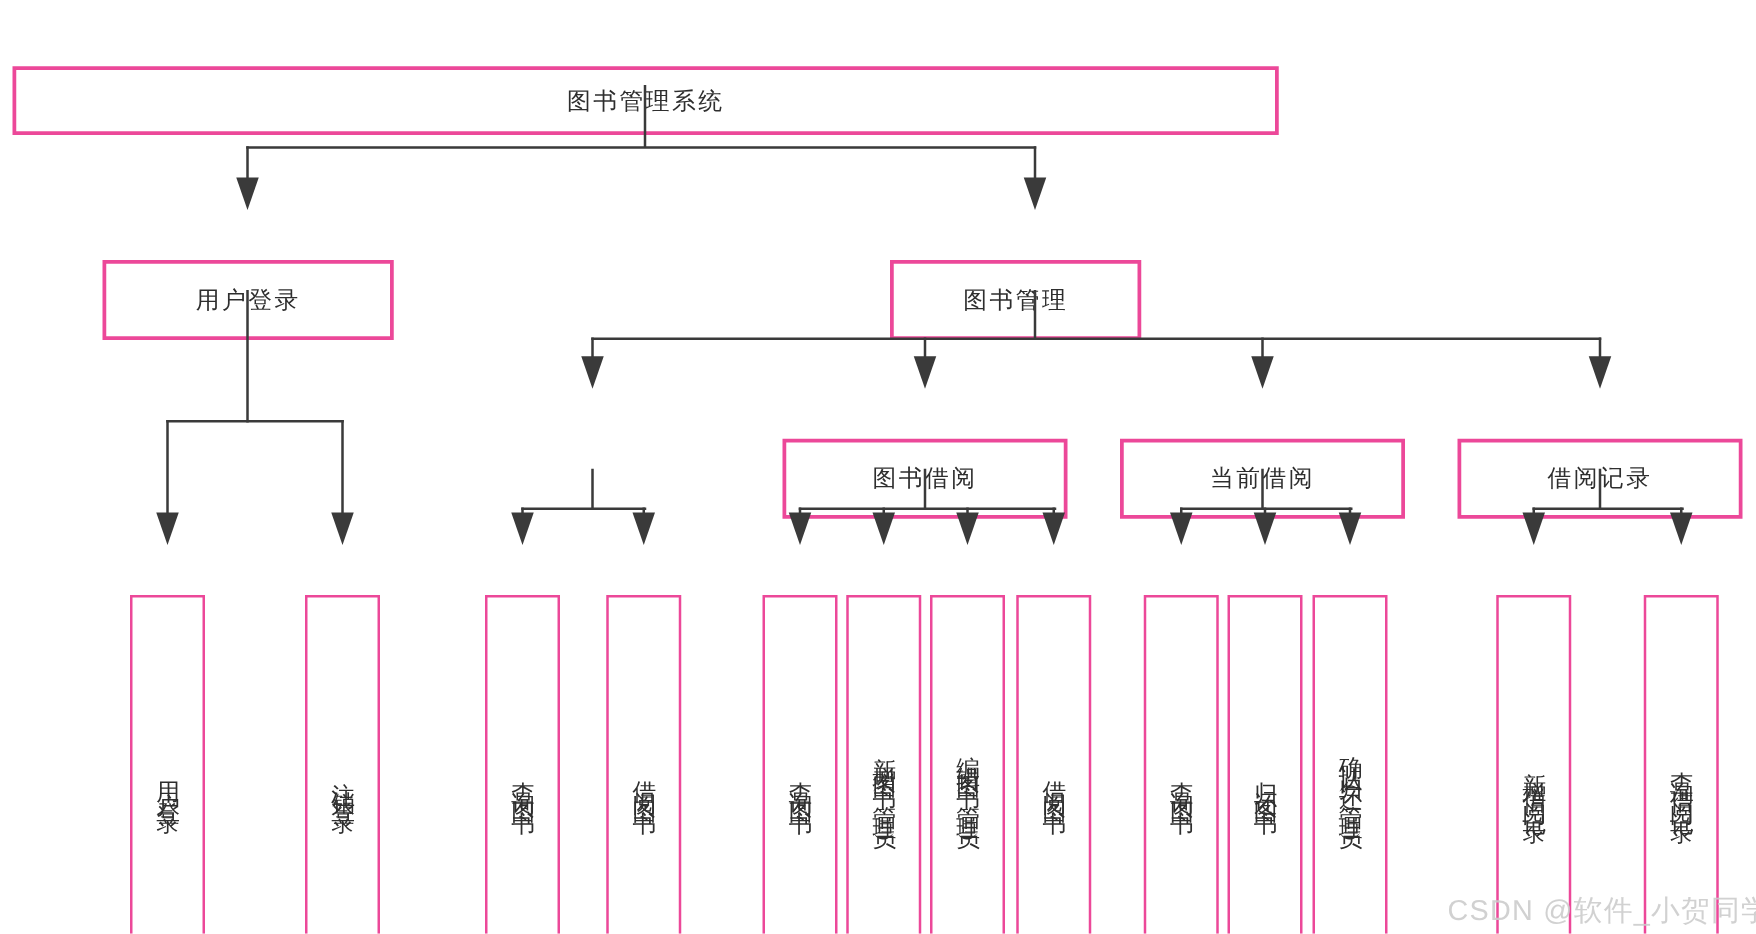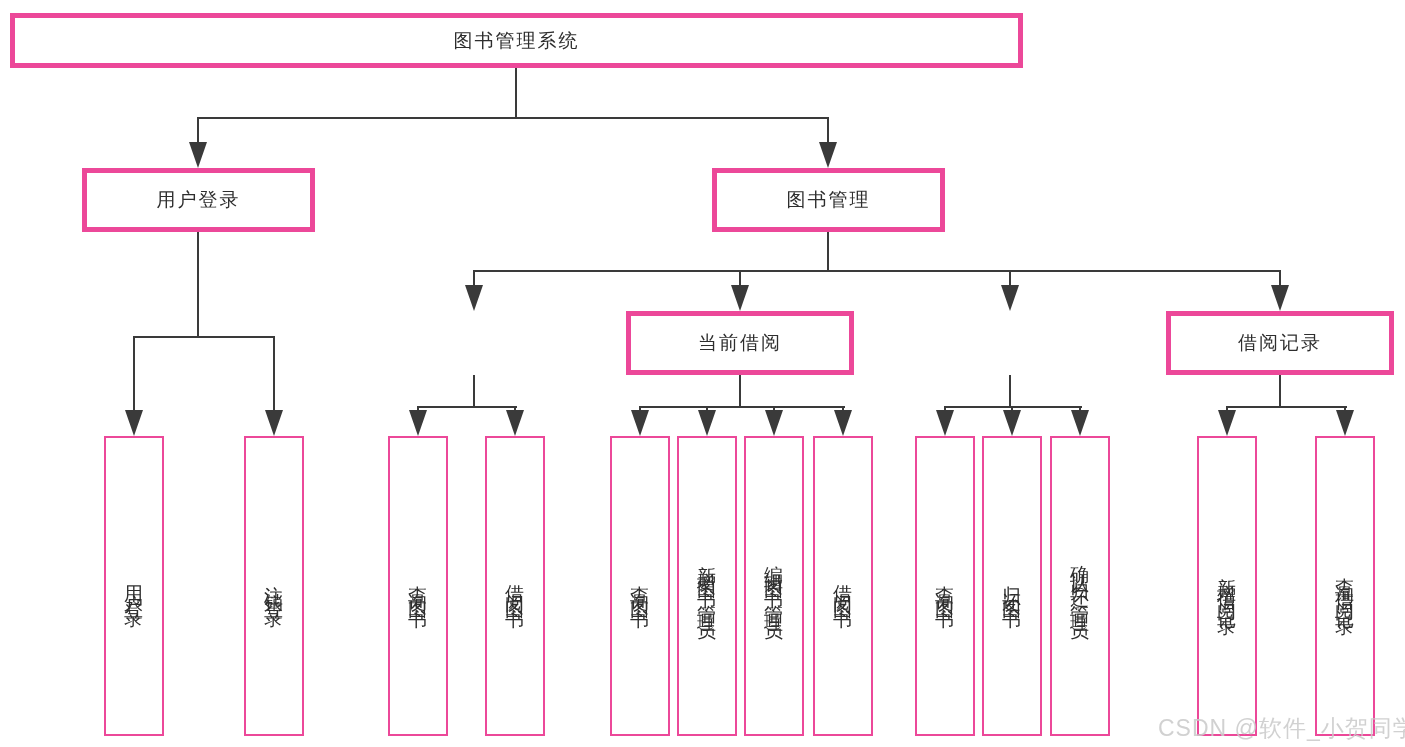--- a/index.html
+++ b/index.html
@@ -8,28 +8,29 @@
     width: 1405px;
     height: 747px;
     background: #ffffff;
     overflow: hidden;
     font-family: "Liberation Sans", sans-serif;
   }
   .node {
     position: absolute;
     box-sizing: border-box;
     background: #ffffff;
-    border: 5px solid #ec4899;
+    border: 3px solid #ec4899;
     display: flex;
     align-items: center;
     justify-content: center;
     color: #2e2e2e;
     font-size: 19px;
     letter-spacing: 2px;
     white-space: nowrap;
+    margin-top: 40px;
   }
   .leaf { border-width: 2px; letter-spacing: 0; }
   .leaf .vtext {
     writing-mode: vertical-rl;
     text-orientation: mixed;
     letter-spacing: 8px;
     font-size: 19px;
     color: #2e2e2e;
     line-height: 1;
   }
@@ -49,21 +50,21 @@
     font-size: 23px;
     color: rgba(203, 203, 203, 0.88);
     letter-spacing: 1px;
     z-index: 10;
     white-space: nowrap;
   }
 
   
   #root        { left: 10px;  top: 13px;  width: 1013px; height: 55px; }
   #n-user      { left: 82px;  top: 168px; width: 233px;  height: 64px; }
-  #n-bookmgmt  { left: 712px; top: 168px; width: 233px;  height: 64px; }
+  #n-bookmgmt  { left: 712px; top: 168px; width: 201px;  height: 64px; }
   #n-newbooks  { left: 360px; top: 311px; width: 228px;  height: 64px; }
   #n-borrow    { left: 626px; top: 311px; width: 228px;  height: 64px; }
   #n-current   { left: 896px; top: 311px; width: 228px;  height: 64px; }
   #n-records   { left: 1166px;top: 311px; width: 228px;  height: 64px; }
 
   .leaf { top: 436px; width: 60px; height: 300px; }
   #l-a0 { left: 104px; }  #l-a1 { left: 244px; }
   #l-b0 { left: 388px; }  #l-b1 { left: 485px; }
   #l-c0 { left: 610px; }  #l-c1 { left: 677px; }  #l-c2 { left: 744px; }  #l-c3 { left: 813px; }
   #l-d0 { left: 915px; }  #l-d1 { left: 982px; }  #l-d2 { left: 1050px; }
@@ -104,20 +105,23 @@
   <div class="v" style="left:473px;  top:270px; height:18px;"></div>
   <div class="arrow" style="left:465px;  top:285px;"></div>
   <div class="v" style="left:739px;  top:270px; height:18px;"></div>
   <div class="arrow" style="left:731px;  top:285px;"></div>
   <div class="v" style="left:1009px; top:270px; height:18px;"></div>
   <div class="arrow" style="left:1001px; top:285px;"></div>
   <div class="v" style="left:1279px; top:270px; height:18px;"></div>
   <div class="arrow" style="left:1271px; top:285px;"></div>
 
   <div class="node" id="n-borrow">
+    <span>图书借阅</span>
+  </div>
+  <div class="node" id="n-current">
     <span>当前借阅</span>
   </div>
   <div class="node" id="n-records">
     <span>借阅记录</span>
   </div>
 
   <div class="v" style="left:473px; top:375px; height:33px;"></div>
   <div class="h" style="left:417px; top:406px; width:100px;"></div>
   <div class="v" style="left:417px; top:406px; height:10px;"></div>
   <div class="arrow" style="left:409px; top:410px;"></div>

